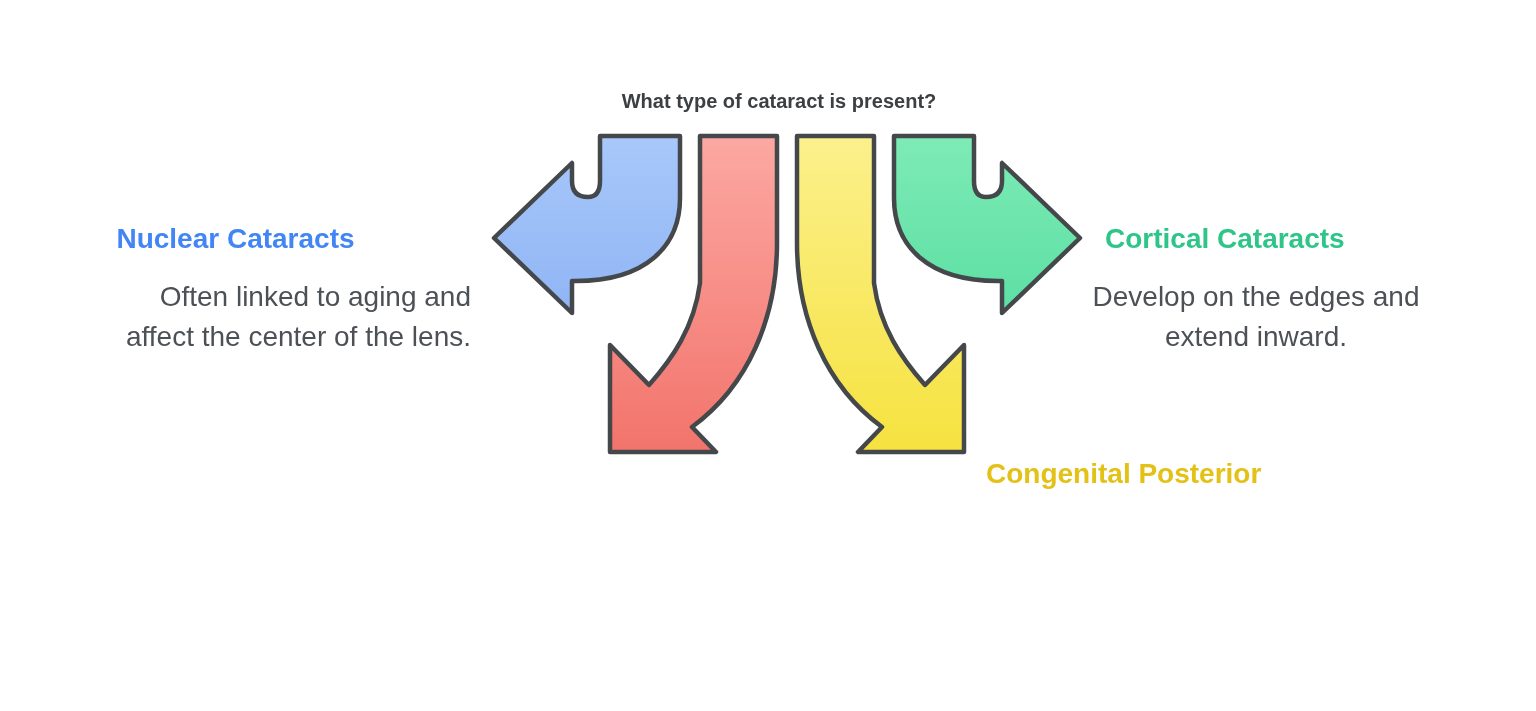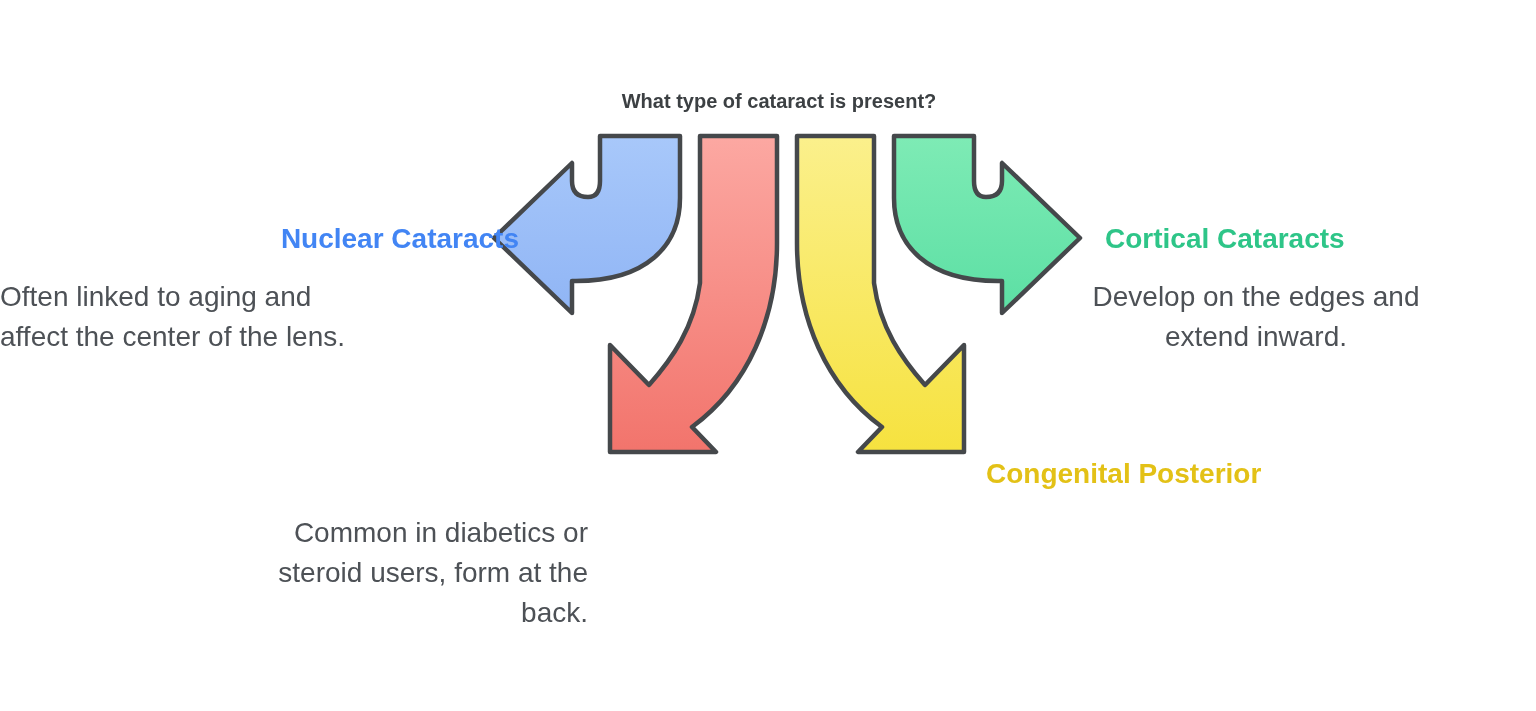--- a/index.html
+++ b/index.html
@@ -15,22 +15,22 @@
     top:84px;left:439px;width:680px;text-align:center;
     font-size:20px;font-weight:700;color:#3c4043;line-height:34px;
   }
   .heading{
     font-size:28px;font-weight:700;line-height:36px;white-space:nowrap;
   }
   .body-text{
     font-size:28px;font-weight:400;color:#4d5156;line-height:40px;
     white-space:pre-line;
   }
-  .h-nuclear{top:221px;left:0;width:471px;text-align:right;color:#4285f4;margin-left:48px;}
-  .b-nuclear{top:277px;left:0;width:471px;}
+  .h-nuclear{top:221px;left:0;width:471px;text-align:center;color:#4285f4;}
+  .b-nuclear{top:277px;left:0;width:471px;text-align:right;}
   .h-cortical{top:221px;left:1105px;width:420px;text-align:left;color:#2ec588;}
   .b-cortical{top:277px;left:1041px;width:430px;text-align:center;}
   .h-posterior{top:456px;left:80px;width:511px;text-align:right;color:#ea5a52;}
   .b-posterior{top:513px;left:80px;width:508px;text-align:right;}
   .h-congenital{top:456px;left:986px;width:430px;text-align:left;color:#e3c116;}
   .b-congenital{top:513px;left:986px;width:440px;text-align:left;}
 </style>
 </head>
 <body>
 
@@ -80,19 +80,16 @@
   <div class="txt title">What type of cataract is present?</div>
 
   <div class="txt heading h-nuclear">Nuclear Cataracts</div>
   <div class="txt body-text b-nuclear">Often linked to aging and
 affect the center of the lens.</div>
 
   <div class="txt heading h-cortical">Cortical Cataracts</div>
   <div class="txt body-text b-cortical">Develop on the edges and
 extend inward.</div>
 
-  <div class="txt body-text b-posterior">Common in diabetics or
-steroid users, form at the
-back.</div>
 
   <div class="txt heading h-congenital">Congenital Posterior</div>
 
 </div>
 
 </body></html>

